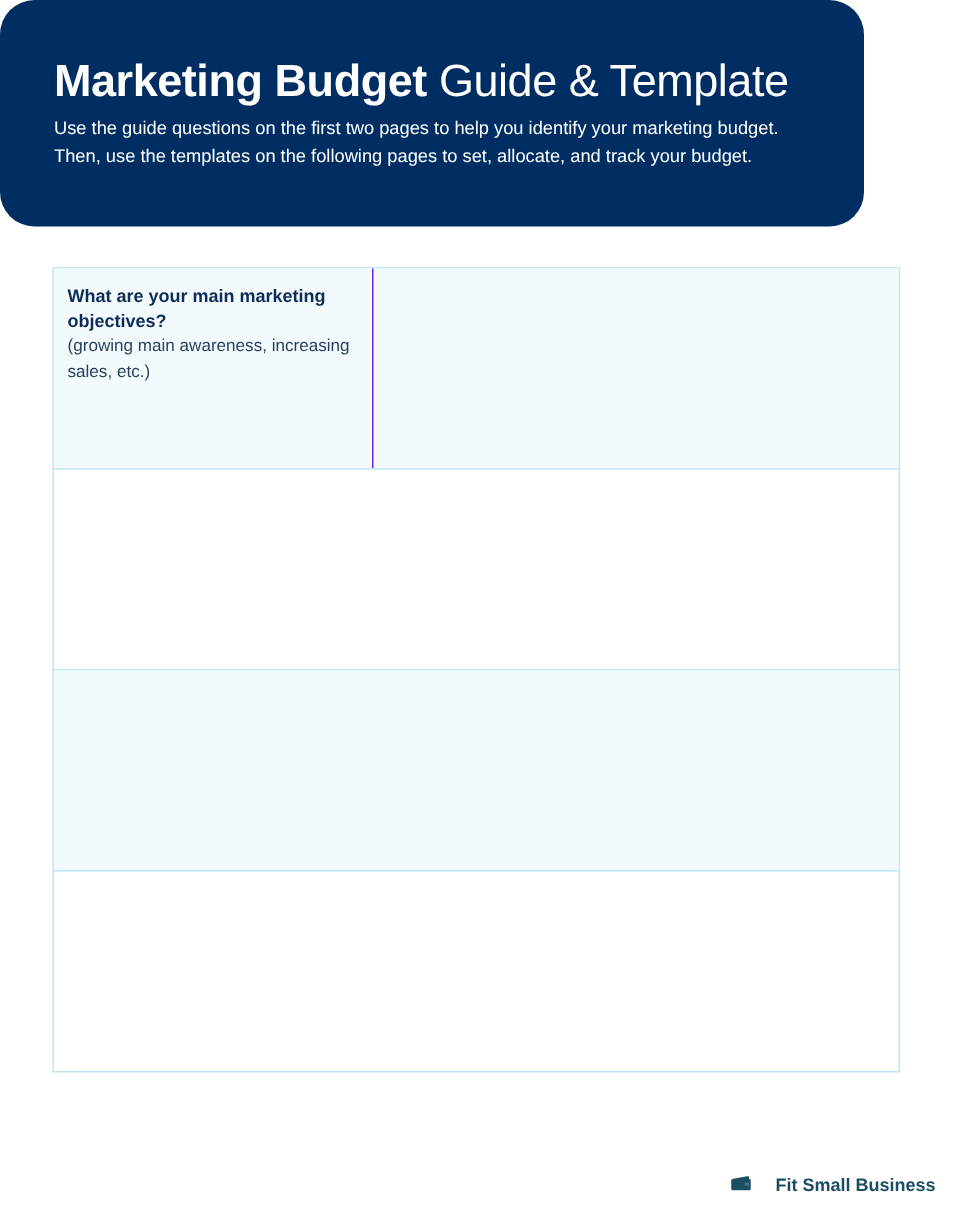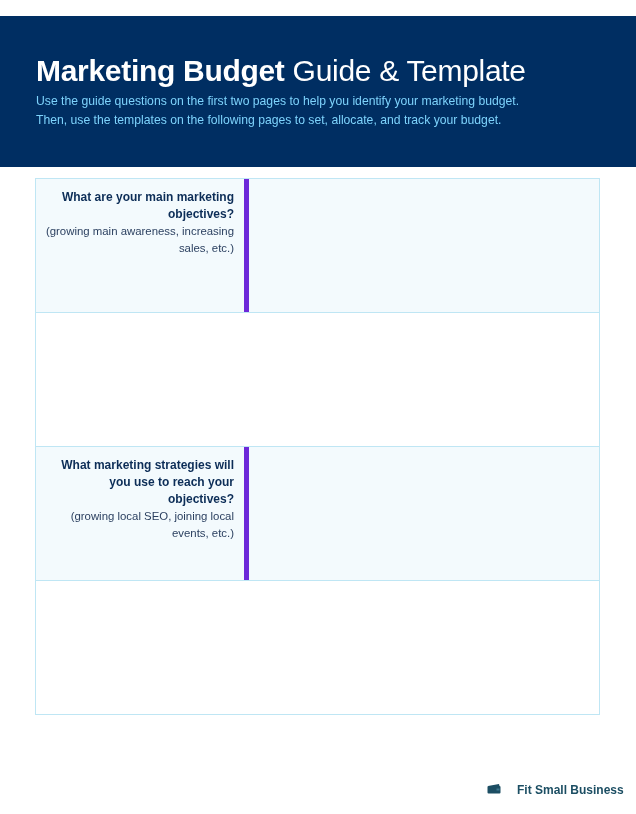--- a/index.html
+++ b/index.html
@@ -2,49 +2,49 @@
 <html><head>
 <meta charset="utf-8">
 <style>
   html, body { margin: 0; padding: 0; }
   body {
     width: 636px; height: 814px; position: relative; overflow: hidden;
     background: #ffffff;
     font-family: "Liberation Sans", "DejaVu Sans", sans-serif;
   }
   .header {
-    position: absolute; left: 0; top: 16px; width: 636px; height: 151px;
+    position: absolute; left: 0; top: 0; width: 576px; height: 151px;
     background: #002e62;
     color: #ffffff;
+    border-radius: 23px;
   }
   .title {
     position: absolute; left: 36px; top: 38px;
     font-size: 30px; line-height: 34px; letter-spacing: -0.3px;
     white-space: nowrap;
   }
   .title .bold { font-weight: 700; }
   .title .light { font-weight: 400; }
   .subtitle {
     position: absolute; left: 36px; top: 76px;
-    font-size: 12.2px; line-height: 19px; color: #7dd3fc;
+    font-size: 12.2px; line-height: 19px; color: #ffffff;
     white-space: nowrap;
   }
   .table {
     position: absolute; left: 35px; top: 178px; width: 565px;
     border: 1px solid #bfe6f4; box-sizing: border-box;
   }
   .row {
     display: flex; height: 134px; border-bottom: 1px solid #bfe6f4; box-sizing: border-box;
   }
   .row:last-child { border-bottom: none; height: 133px; }
   .row.shaded { background: #f3fafd; }
   .q-cell {
-    width: 213px; border-right: 5px solid #6d28d9; box-sizing: border-box;
+    width: 213px; border-right: 1px solid #6d28d9; box-sizing: border-box;
     padding: 10px 10px 0 9px;
-    text-align: right;
   }
   .a-cell { flex: 1; }
   .q-text {
     font-weight: 700; color: #0c2d57; font-size: 12px; line-height: 17px;
   }
   .q-hint {
     color: #2a3f5f; font-size: 11.4px; line-height: 17px;
   }
   .footer-logo {
     position: absolute; left: 487px; top: 783px;
@@ -71,24 +71,20 @@
     <div class="q-cell">
       <div class="q-text">What are your main marketing objectives?</div>
       <div class="q-hint">(growing main awareness, increasing sales, etc.)</div>
     </div>
     <div class="a-cell"></div>
   </div>
   <div class="row">
     <div class="a-cell"></div>
   </div>
   <div class="row shaded">
-    <div class="q-cell">
-      <div class="q-text">What marketing strategies will you use to reach your objectives?</div>
-      <div class="q-hint">(growing local SEO, joining local events, etc.)</div>
-    </div>
     <div class="a-cell"></div>
   </div>
   <div class="row">
     <div class="a-cell"></div>
   </div>
 </div>
 
 <div class="footer-logo">
   <span>
     <svg width="14" height="11" viewBox="0 0 14 11">

